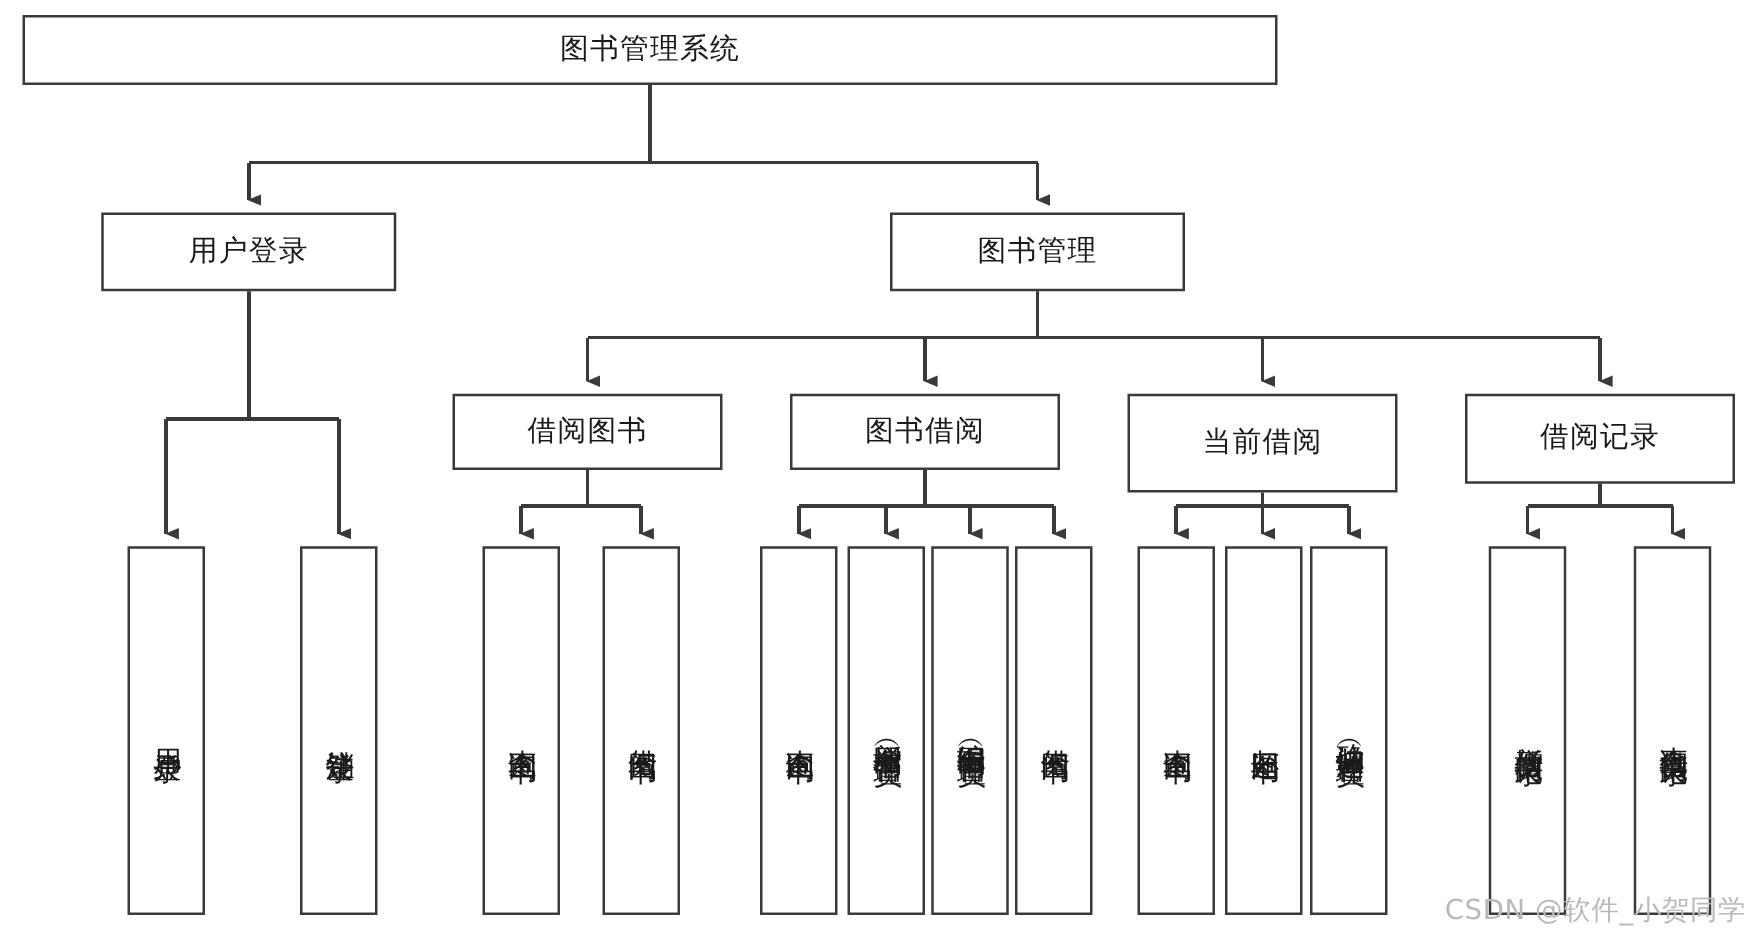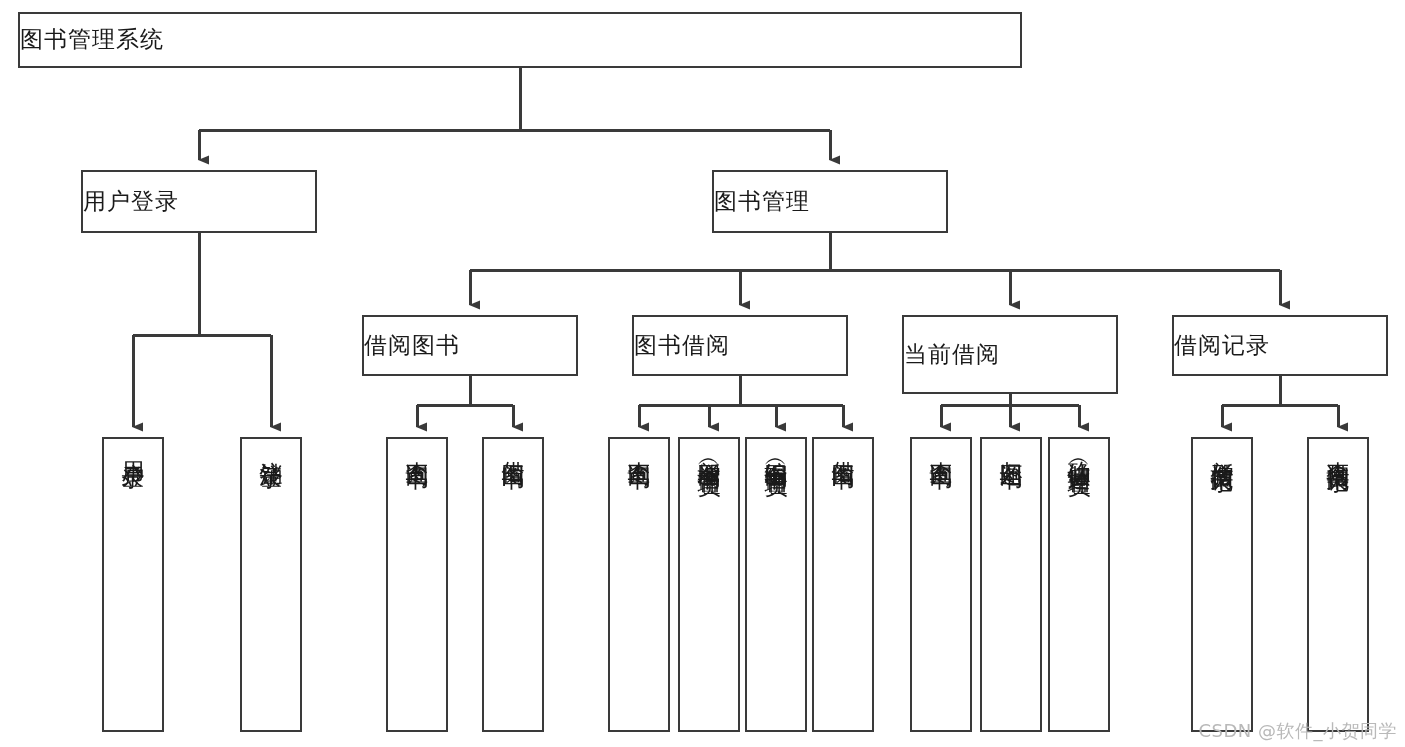--- a/index.html
+++ b/index.html
@@ -19,21 +19,21 @@
     width:1405px;height:747px;
     pointer-events:none;
   }
   .node{
     position:absolute;
     box-sizing:border-box;
     background:#ffffff;
     border:2px solid #3a3a3a;
     display:flex;
     align-items:center;
-    justify-content:flex-start;
+    justify-content:center;
     color:#1a1a1a;
   }
   .node.horiz{
     font-size:23px;
     letter-spacing:1px;
     line-height:1.1;
   }
   .node.vert{
     writing-mode:vertical-rl;
     text-orientation:upright;
@@ -45,21 +45,21 @@
   }
   .node.vert .vtext{
     writing-mode:vertical-rl;
     text-orientation:upright;
     display:block;
   }
   #watermark{
     position:absolute;
     right:8px;
     bottom:4px;
-    font-size:18px;
+    font-size:22px;
     color:#b9b9b9;
     letter-spacing:0.5px;
     white-space:nowrap;
     font-family:"DejaVu Sans","Liberation Sans",sans-serif;
   }
 </style>
 </head>
 <body>
 
 <div id="diagram">
@@ -129,21 +129,21 @@
 
   <div class="node horiz" style="left:362px;top:315px;width:216px;height:61px;">
     <span>借阅图书</span>
   </div>
   <div class="node horiz" style="left:632px;top:315px;width:216px;height:61px;">
     <span>图书借阅</span>
   </div>
   <div class="node horiz" style="left:902px;top:315px;width:216px;height:79px;">
     <span>当前借阅</span>
   </div>
-  <div class="node horiz" style="left:1172px;top:315px;width:216px;height:61px;">
+  <div class="node horiz" style="left:1172px;top:315px;width:216px;height:72px;">
     <span>借阅记录</span>
   </div>
 
   <div class="node vert" style="left:102px;top:437px;width:62px;height:295px;">
     <span class="vtext">用户登录</span>
   </div>
   <div class="node vert" style="left:240px;top:437px;width:62px;height:295px;">
     <span class="vtext">注销登录</span>
   </div>
 

